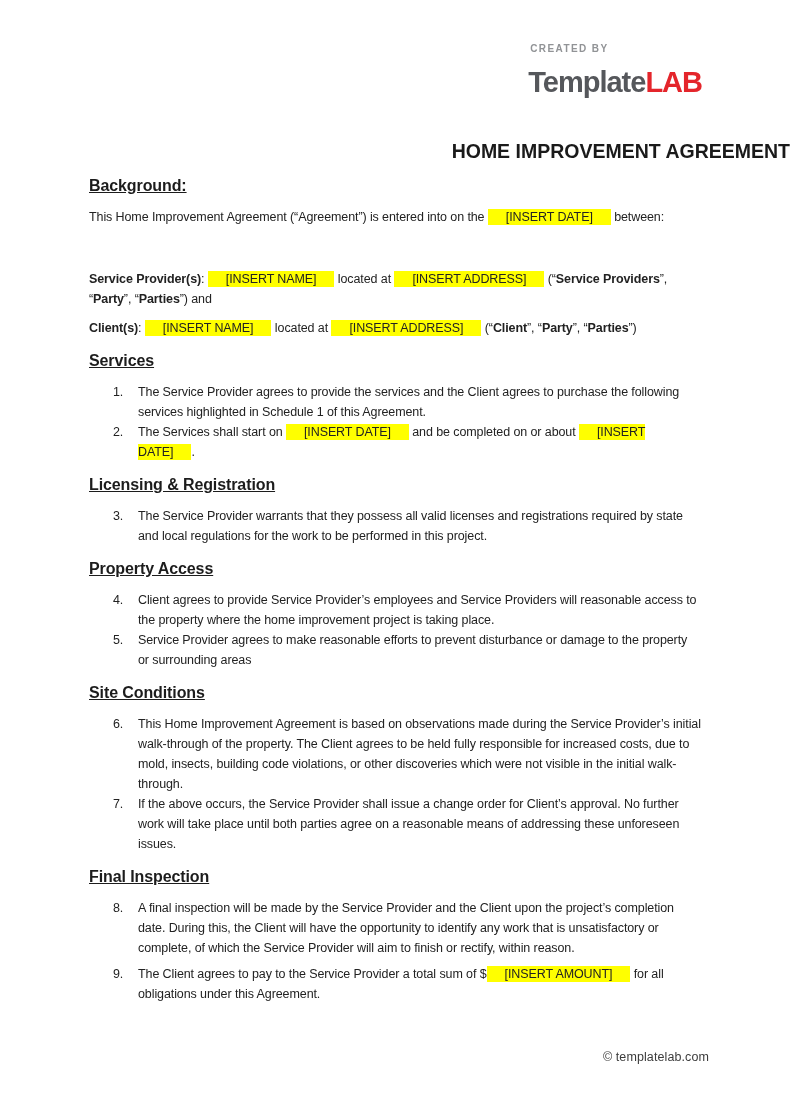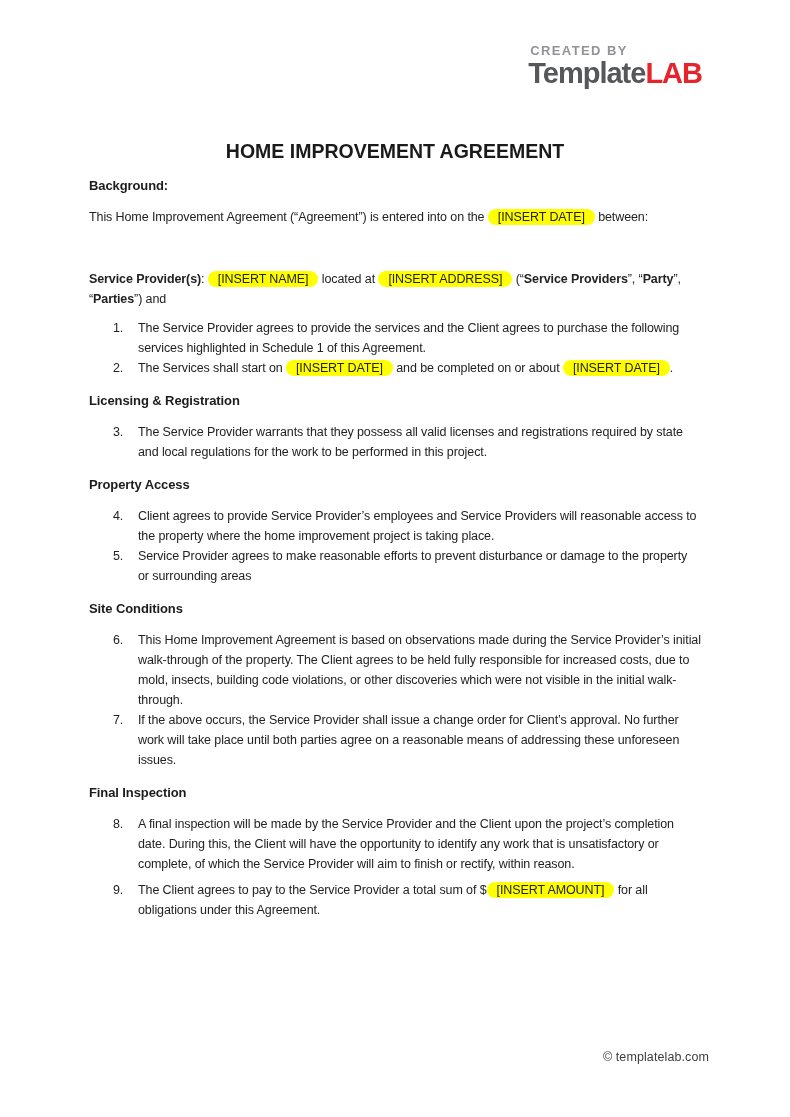--- a/index.html
+++ b/index.html
@@ -8,54 +8,55 @@
     position:relative;
     width:790px; height:1117px;
     background:#ffffff;
     font-family:"Liberation Sans", sans-serif;
     color:#222222;
     overflow:hidden;
     margin:0 auto;
   }
   .logo { position:absolute; top:44px; right:88px; text-align:left; line-height:1; }
   .logo .created-by {
-    font-size:13px; font-weight:bold; color:#919396;
-    letter-spacing:1.4px; margin:0 0 2px 2px;
+    font-size:10px; font-weight:bold; color:#919396;
+    letter-spacing:1.4px; margin:0 0 14px 2px;
   }
   .logo .wordmark { font-size:29px; font-weight:bold; letter-spacing:-1px; }
   .logo .wm-template { color:#55575b; }
   .logo .wm-lab { color:#e4252b; }
   .doc-title {
     margin:139px 0 0 0;
-    text-align:center;
+    text-align:right;
     font-size:19.5px; font-weight:bold;
     line-height:24px;
     color:#1a1a1a;
     letter-spacing:0;
   }
   .content {
     margin:0 89px;
     font-size:12.5px;
     line-height:20px;
     letter-spacing:-0.1px;
   }
   .sec-heading {
-    font-size:13px; font-weight:bold;
+    font-size:16px; font-weight:bold;
+    text-decoration:underline;
     margin:13px 0 11px 0;
     line-height:20px;
     color:#1c1c1c;
   }
   .para { margin:9px 0; }
   .spacer { height:24px; }
   .doc-list { margin:6px 0 0 0; }
   .list-item { display:flex; align-items:flex-start; }
   .list-number { flex:0 0 25px; margin-left:24px; }
   .list-text { flex:1; }
   .b { font-weight:bold; }
-  .hl { background:#ffff00; padding:1px 10px;border-radius:8px; }
+  .hl { background:#ffff00; padding:1px 18px; }
   .footer {
     position:absolute;
     top:1050px; right:81px;
     font-size:12.5px;
     color:#3c3c3c;
     letter-spacing:0.1px;
   }
 </style>
 </head>
 <body>
@@ -67,20 +68,22 @@
     <div class="wordmark"><span class="wm-template">Template</span><span class="wm-lab">LAB</span></div>
   </div>
 
   <h1 class="doc-title">HOME IMPROVEMENT AGREEMENT</h1>
 
   <div class="content">
       <div class="sec-heading">Background:</div>
       <p class="para"><span>This Home Improvement Agreement (“Agreement”) is entered into on the </span><span class="hl">[INSERT DATE]</span><span> between:</span></p>
       <div class="spacer"></div>
       <p class="para"><span class="b">Service Provider(s)</span><span>: </span><span class="hl">[INSERT NAME]</span><span> located at </span><span class="hl">[INSERT ADDRESS]</span><span> (“</span><span class="b">Service Providers</span><span>”, “</span><span class="b">Party</span><span>”, “</span><span class="b">Parties</span><span>”) and</span></p>
+      <p class="para"><span class="b">Client(s)</span><span>: </span><span class="hl">[INSERT NAME]</span><span> located at </span><span class="hl">[INSERT ADDRESS]</span><span> (“</span><span class="b">Client</span><span>”, “</span><span class="b">Party</span><span>”, “</span><span class="b">Parties</span><span>”)</span></p>
+      <div class="sec-heading">Services</div>
       <div class="doc-list">
         <div class="list-item">
           <span class="list-number">1.</span>
           <div class="list-text"><span>The Service Provider agrees to provide the services and the Client agrees to purchase the following services highlighted in Schedule 1 of this Agreement.</span></div>
         </div>
         <div class="list-item">
           <span class="list-number">2.</span>
           <div class="list-text"><span>The Services shall start on </span><span class="hl">[INSERT DATE]</span><span> and be completed on or about </span><span class="hl">[INSERT DATE]</span><span>.</span></div>
         </div>
       </div>

